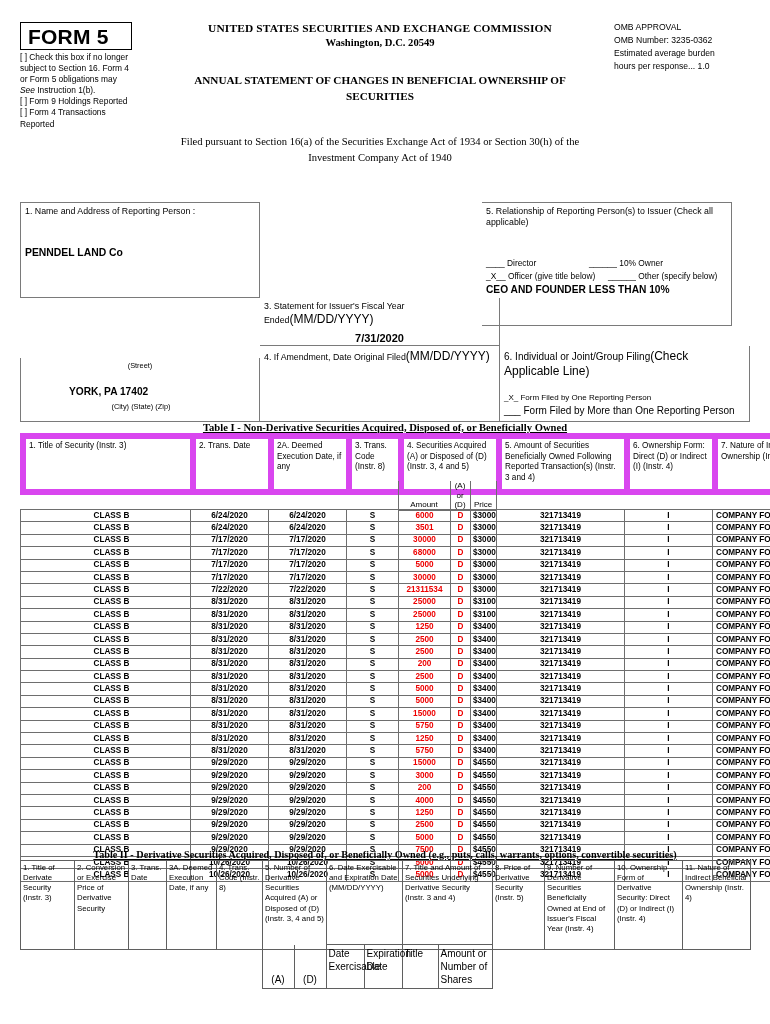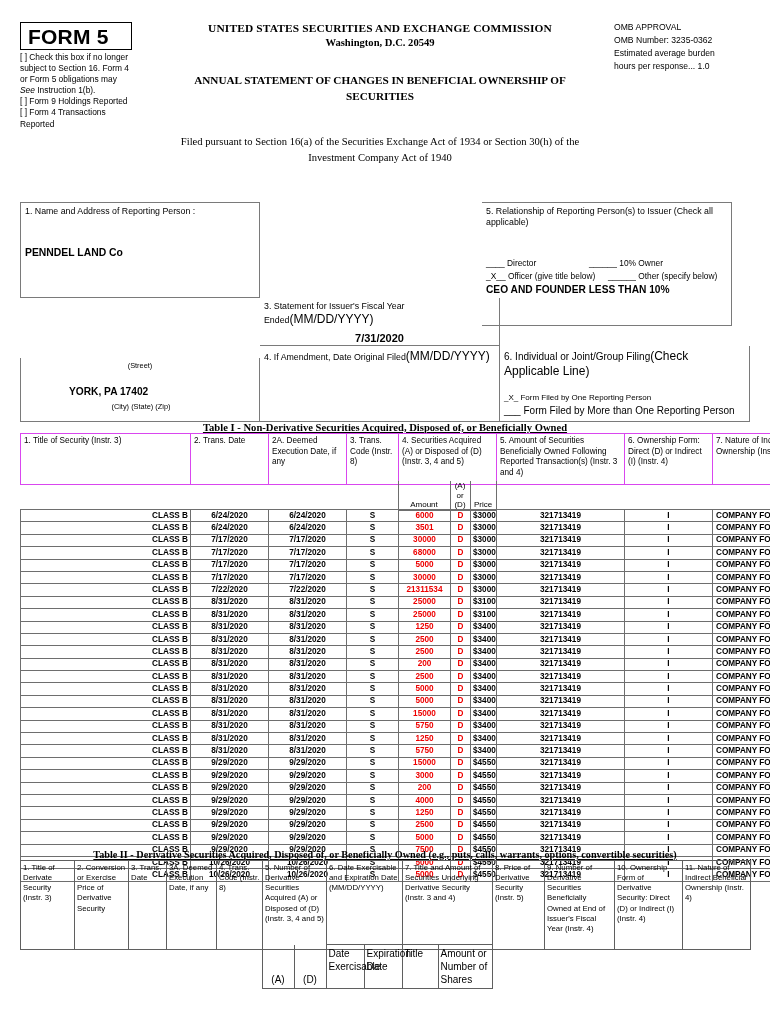--- a/index.html
+++ b/index.html
@@ -154,21 +154,21 @@
   table.grid {
     position: absolute;
     border-collapse: collapse;
     table-layout: fixed;
     font-family: "Liberation Sans", sans-serif;
   }
   #t1head {
     left: 20px; top: 433px; width: 730px;
   }
   #t1head td {
-    border: 1px solid #d946ef;
+    border: 6px solid #d946ef;
     vertical-align: top;
     font-size: 8.2px;
     line-height: 1.28;
     padding: 2px 3px;
     height: 46px;
   }
 
   #t1sub {
     left: 20px; top: 481px; width: 730px;
   }
@@ -192,21 +192,21 @@
     border: 1px solid #6e6e6e;
     font-size: 8.2px;
     height: 11.4px;
     line-height: 1;
     padding: 0 2px;
     font-weight: bold;
     text-align: center;
     white-space: nowrap;
     overflow: hidden;
   }
-  #t1body td.sec { text-align: right; padding-left: 14px; }
+  #t1body td.sec { text-align: center; padding-left: 14px; }
   #t1body td.nat { text-align: left; padding-left: 3px; }
   #t1body td.amt { color: #ee0000; }
   #t1body td.ad  { color: #ee0000; }
 
   
   #t2title { top: 849px; font-size: 10.2px; }
   #t2head {
     left: 20px; top: 860px; width: 730px;
   }
   #t2head td {

